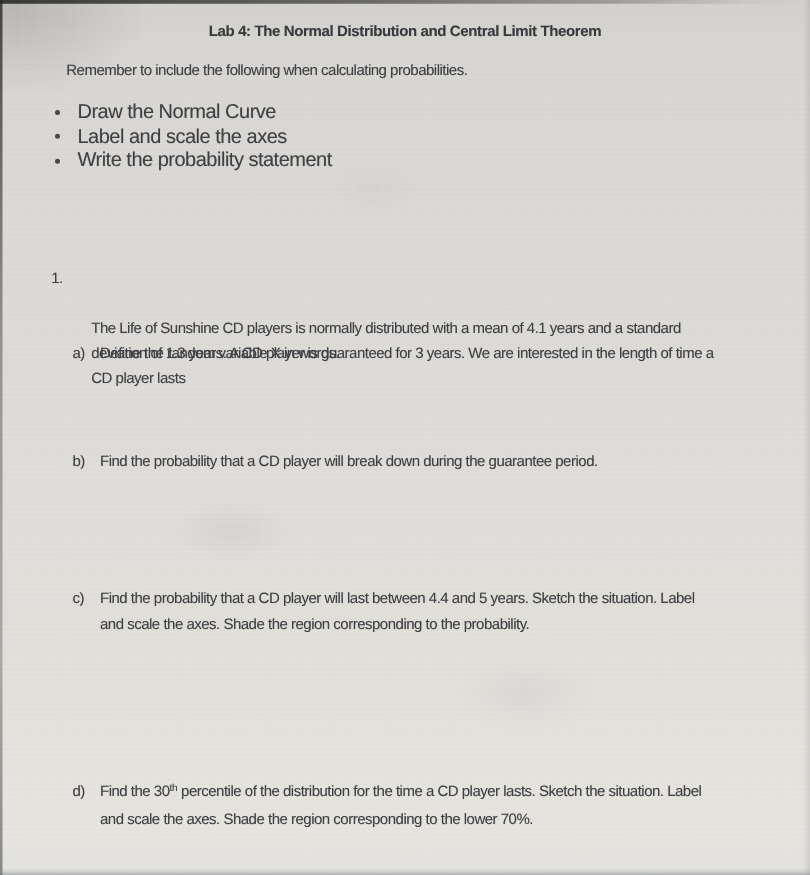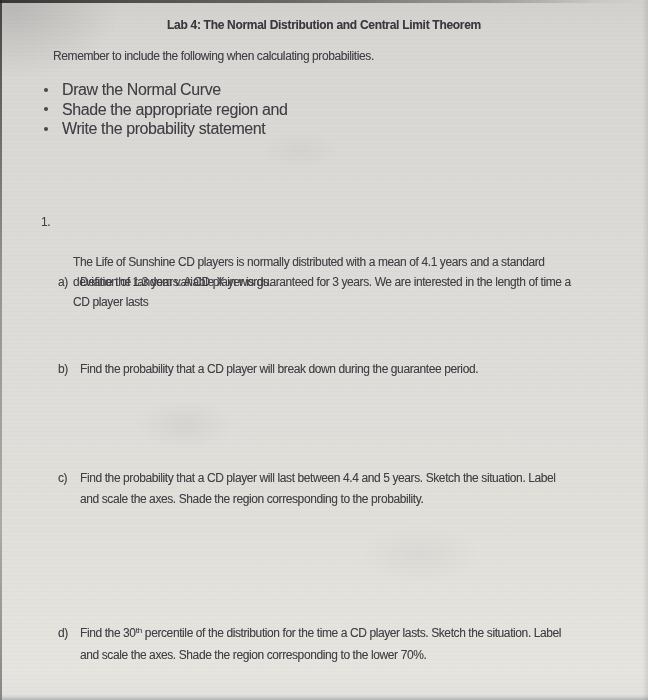--- a/index.html
+++ b/index.html
@@ -143,21 +143,21 @@
 
   <div class="txt intro">Remember to include the following when calculating probabilities.</div>
 
   <ul class="txt bullet-list" style="white-space:normal;">
     <li>
       <span class="dot"></span>
       <span>Draw the Normal Curve</span>
     </li>
     <li>
       <span class="dot"></span>
-      <span>Shade the appropriate region and</span>
+      <span>Label and scale the axes</span>
     </li>
     <li>
       <span class="dot"></span>
       <span>Write the probability statement</span>
     </li>
   </ul>
 
   <div class="txt problem">
     <span class="num">1.</span>
     <span class="body">The Life of Sunshine CD players is normally distributed with a mean of 4.1 years and a standard

